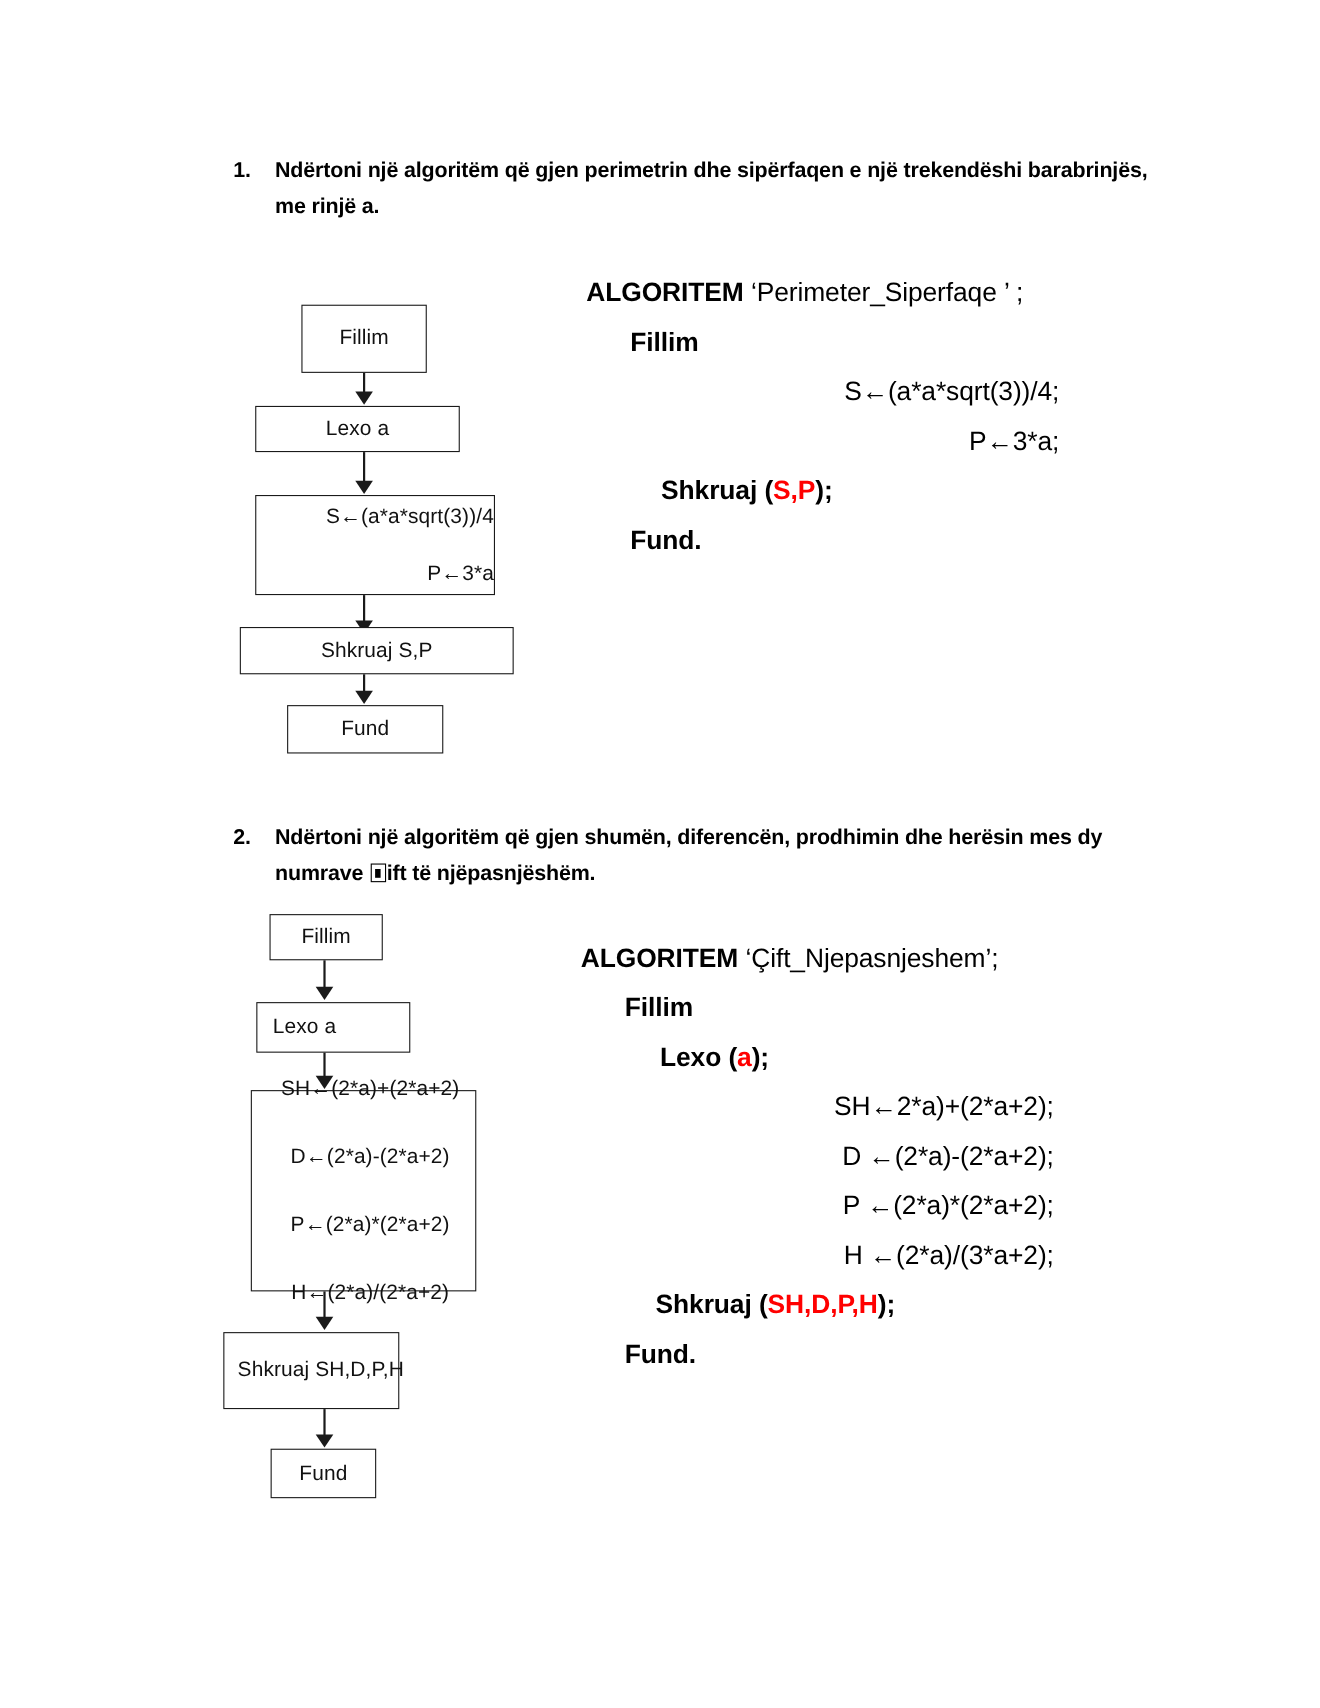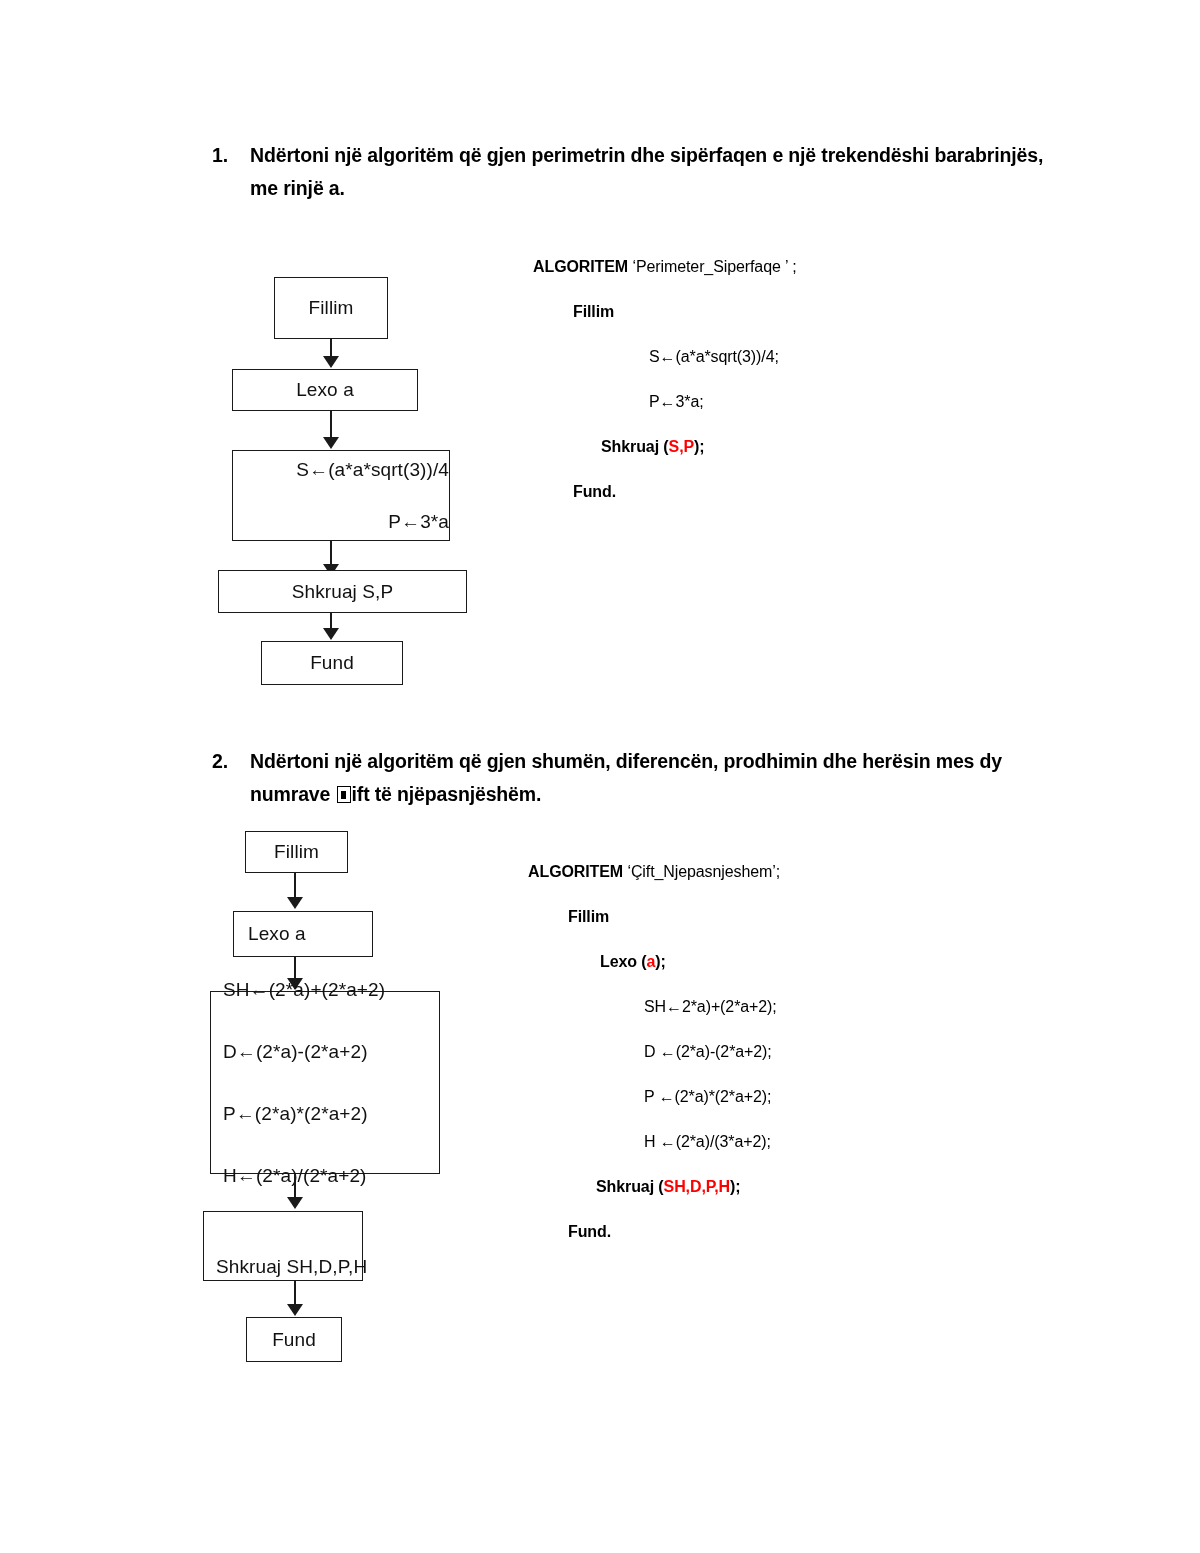--- a/index.html
+++ b/index.html
@@ -102,33 +102,33 @@
     border-right: 8.5px solid transparent;
     border-top: 12px solid #1a1a1a;
   }
 
   
   .pseudocode { position: absolute; width: 430px; }
   #pseudocode-1 { left: 533px; top: 256px; }
   #pseudocode-2 { left: 528px; top: 861px; }
 
   .pc-line {
-    font-size: 16px;
+    font-size: 24px;
     line-height: 22px;
     white-space: nowrap;
     letter-spacing: -0.1px;
   }
   .pc-line + .pc-line { margin-top: 23px; }
   .pc-b { font-weight: bold; }
   .pc-red { color: #ff0000; font-weight: bold; }
   .pc-plain { font-weight: normal; }
   .ind-0 { margin-left: 0px; }
   .ind-1 { margin-left: 40px; }
   .ind-2 { margin-left: 72px; }
-  .ind-3 { margin-left: 116px; }
+  .ind-3 { margin-left: 116px; text-align: right; }
   .ind-2b { margin-left: 68px; }
 </style>
 </head>
 <body>
 
 <div class="page">
 
   <div class="question" id="question-1">
     <span class="q-num">1.</span>
     <span class="q-text">Ndërtoni një algoritëm që gjen perimetrin dhe sipërfaqen e një trekendëshi barabrinjës, me rinjë a.</span>
@@ -191,30 +191,30 @@
     </div>
 
     <div class="fc-arrow" style="left:294px; top:873px; height:25px;"></div>
 
     <div class="fc-box leftish" style="left:233px; top:911px; width:140px; height:46px;">
       <div class="ln">Lexo a</div>
     </div>
 
     <div class="fc-arrow" style="left:294px; top:957px; height:22px;"></div>
 
-    <div class="fc-box leftish" style="left:210px; top:991px; width:230px; height:183px; padding-left:12px;">
+    <div class="fc-box leftish" style="left:228px; top:991px; width:205px; height:183px; padding-left:12px;align-items:center;">
       <div class="ln tight">SH←(2*a)+(2*a+2)</div>
       <div class="ln tight">D←(2*a)-(2*a+2)</div>
       <div class="ln tight">P←(2*a)*(2*a+2)</div>
       <div class="ln tight">H←(2*a)/(2*a+2)</div>
     </div>
 
     <div class="fc-arrow" style="left:294px; top:1174px; height:24px;"></div>
 
-    <div class="fc-box leftish" style="left:203px; top:1211px; width:160px; height:70px; padding-left:12px; justify-content:flex-end; padding-top:21px;">
+    <div class="fc-box leftish" style="left:203px; top:1211px; width:160px; height:70px; padding-left:12px; justify-content:flex-start; padding-top:21px;">
       <div class="ln">Shkruaj SH,D,P,H</div>
     </div>
 
     <div class="fc-arrow" style="left:294px; top:1281px; height:24px;"></div>
 
     <div class="fc-box center" style="left:246px; top:1317px; width:96px; height:45px;">
       <div class="ln">Fund</div>
     </div>
   </div>
 

